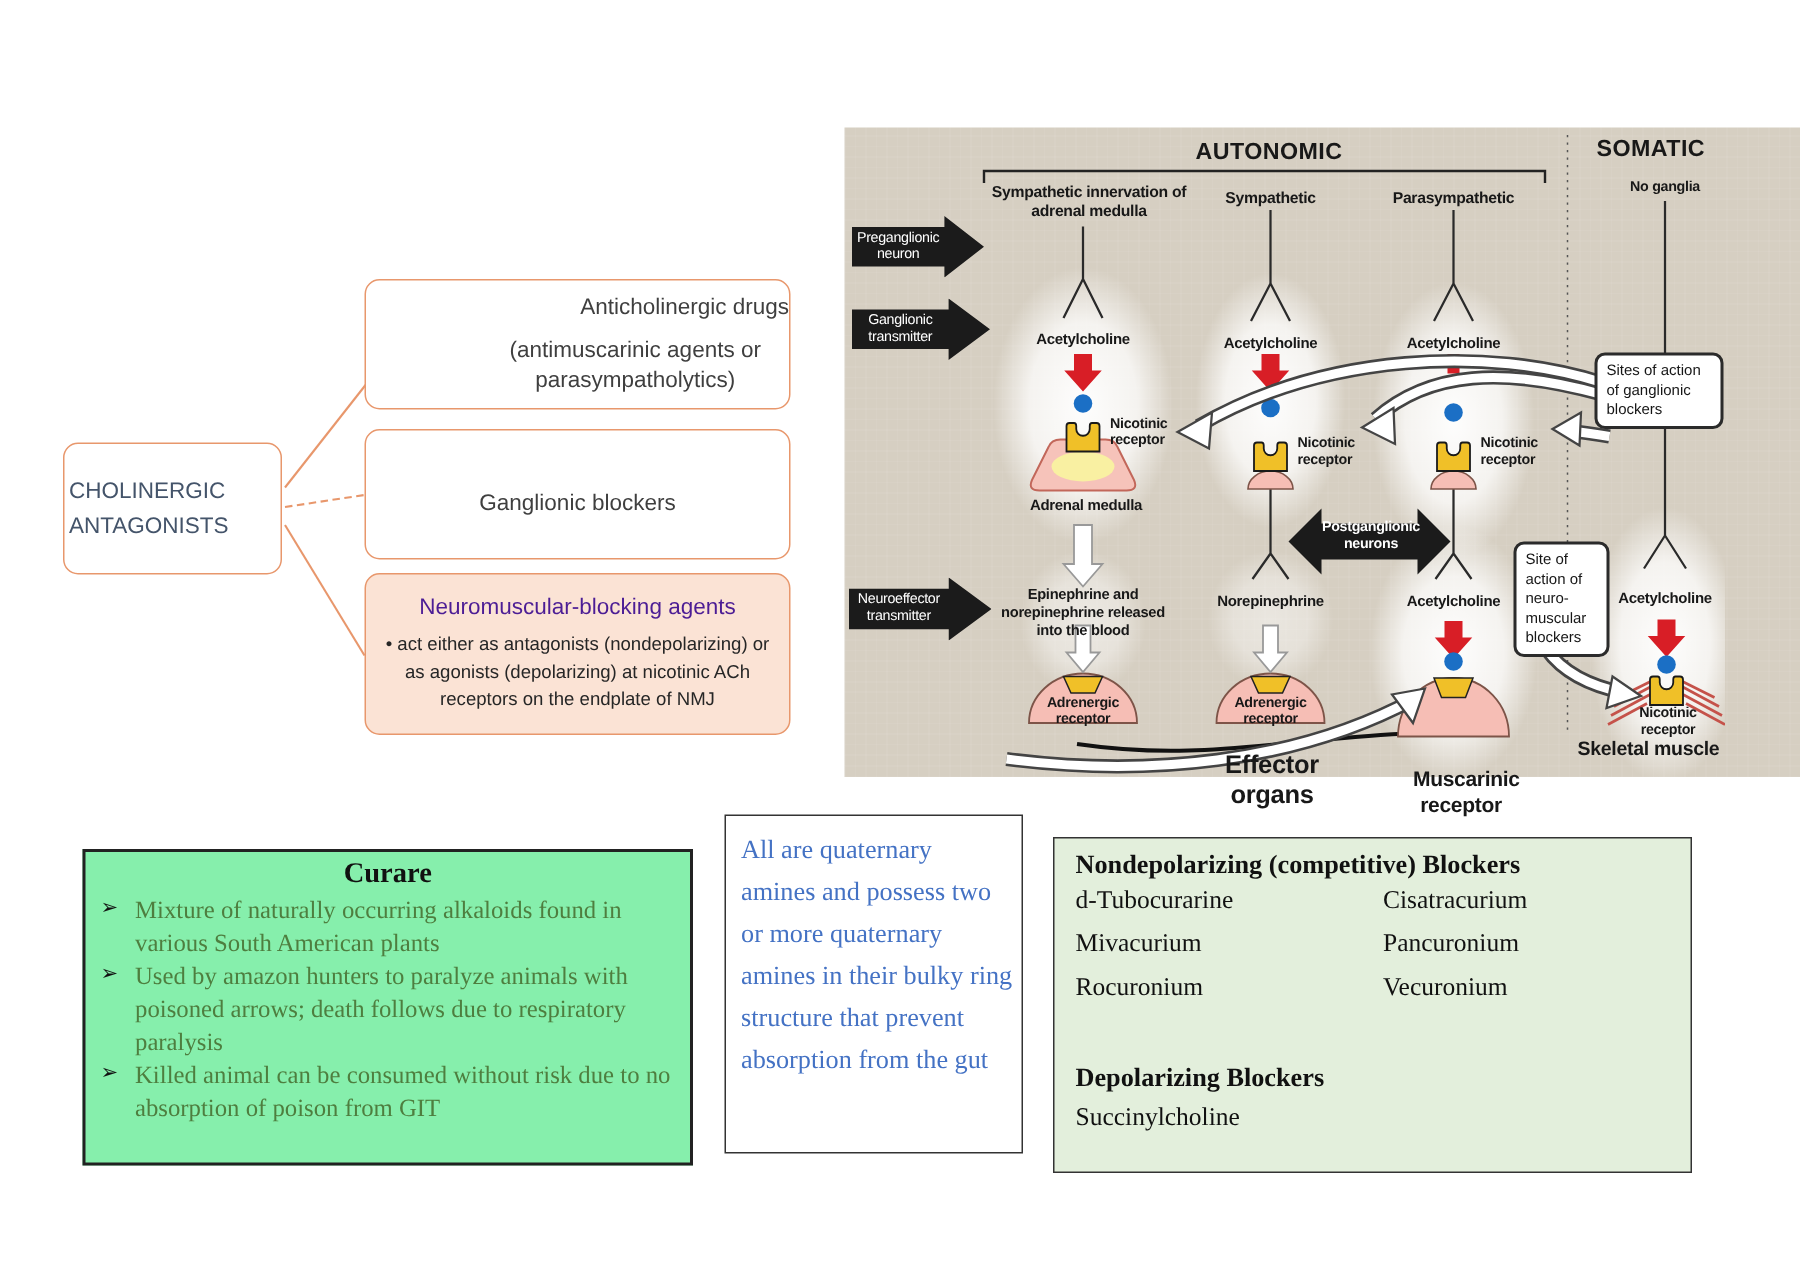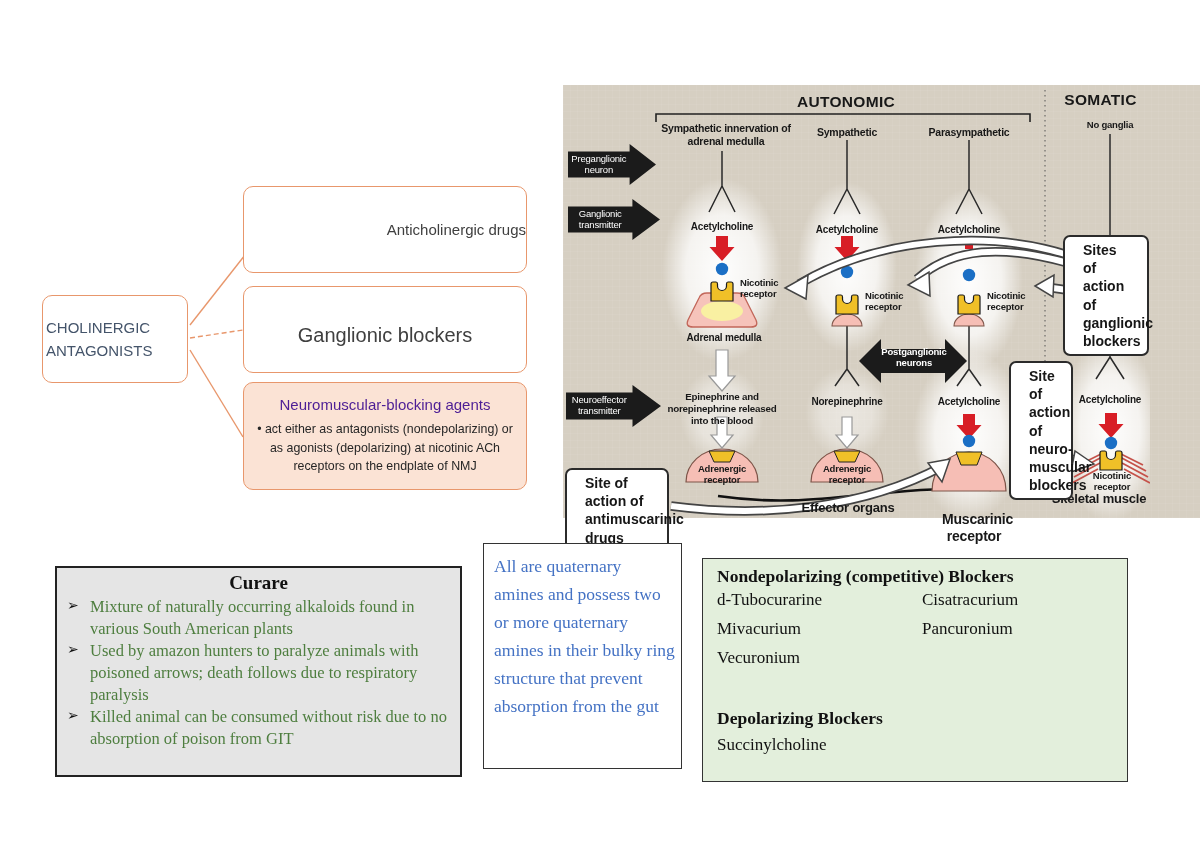--- a/index.html
+++ b/index.html
@@ -12,45 +12,45 @@
 
   
   .fc-box{position:absolute;border:1.6px solid #e8976c;border-radius:10px;background:#fff;
     display:flex;flex-direction:column;justify-content:center;align-items:center;box-sizing:border-box;}
   .fc-root{left:42px;top:295px;width:146px;height:88px;align-items:flex-start;padding-left:3px;}
   .fc-root div{font-size:15px;color:#44546a;line-height:1.55;}
   .fc-b1{left:243px;top:186px;width:284px;height:87px;row-gap:11px;align-items:flex-end;}
   .fc-b1 .t{font-size:15px;color:#3f3f3f;}
   .fc-b1 .s{font-size:15px;color:#3f3f3f;width:205px;text-align:center;line-height:1.3;}
   .fc-b2{left:243px;top:286px;width:284px;height:87px;}
-  .fc-b2 .t{font-size:20px;color:#3f3f3f;margin-top:11px;}
+  .fc-b2 .t{font-size:15px;color:#3f3f3f;margin-top:11px;}
   .fc-b3{left:243px;top:382px;width:284px;height:108px;background:#fbe3d5;row-gap:7px;}
   .fc-b3 .t{font-size:15px;color:#4c1d95;}
   .fc-b3 .b{font-size:12.4px;color:#262626;width:268px;text-align:center;line-height:1.5;}
   .fc-svg{position:absolute;left:180px;top:180px;width:80px;height:320px;}
 
   
   .diagram{position:absolute;left:563px;top:85px;width:692px;height:433px;
     background-color:#d6cfc2;
     background-image:repeating-linear-gradient(0deg,rgba(255,255,255,.05) 0 1px,transparent 1px 7px),
                      repeating-linear-gradient(90deg,rgba(255,255,255,.05) 0 1px,transparent 1px 7px);}
   .diagram svg.layer{position:absolute;left:0;top:0;}
   .d-lbl{position:absolute;font-weight:700;color:#181818;text-align:center;
     line-height:1.2;letter-spacing:-0.2px;}
   .d-left{text-align:left;}
   .d-callout{position:absolute;background:#fff;border:2px solid #2b2b2b;border-radius:7px;
-    padding:4px 18px;font-size:14px;font-weight:700;line-height:1.3;color:#161616;box-sizing:border-box;}
+    padding:4px 6px;font-size:10px;font-weight:400;line-height:1.3;color:#161616;box-sizing:border-box;}
   .d-sidearrow{position:absolute;background:#1b1b1b;
     clip-path:polygon(0% 18%,70% 18%,70% 0%,100% 50%,70% 100%,70% 82%,0% 82%);}
   .d-sidearrow span{position:absolute;left:0;top:0;width:70%;height:100%;display:flex;
     align-items:center;justify-content:center;color:#fff;font-size:9.5px;font-weight:400;
     text-align:center;line-height:1.15;letter-spacing:-0.2px;}
 
   
-  .curare{position:absolute;left:55px;top:566px;width:407px;height:211px;background:#e5e5e5;
+  .curare{position:absolute;left:55px;top:566px;width:407px;height:211px;background:#86efac;
     border:2px solid #222;box-sizing:border-box;padding:4px 10px 0 10px;}
   .curare .title{font-family:"Liberation Serif",serif;font-weight:bold;font-size:19px;
     color:#111;text-align:center;margin-bottom:2px;}
   .curare .li{display:flex;column-gap:7px;font-family:"Liberation Serif",serif;
     font-size:16.5px;color:#4e7e3f;line-height:1.33;}
   .curare .mark{color:#111;font-size:14px;flex:0 0 16px;padding-top:1px;}
   .qnote{position:absolute;left:483px;top:543px;width:199px;height:226px;background:#fff;
     border:1.6px solid #333;box-sizing:border-box;padding:8px 6px 0 10px;
     font-family:"Liberation Serif",serif;font-size:17.5px;color:#4472c4;line-height:1.6;}
   .blockers{position:absolute;left:702px;top:558px;width:426px;height:224px;background:#e3efdc;
@@ -72,20 +72,21 @@
     <line x1="10" y1="158" x2="63" y2="150" stroke="#e8976c" stroke-width="1.4" stroke-dasharray="5 3"></line>
     <line x1="10" y1="170" x2="63" y2="257" stroke="#e8976c" stroke-width="1.4"></line>
   </svg>
 
   <div class="fc-box fc-root">
     <div>CHOLINERGIC</div>
     <div>ANTAGONISTS</div>
   </div>
   <div class="fc-box fc-b1">
     <div class="t">Anticholinergic drugs</div>
+    <div class="s">(antimuscarinic agents or parasympatholytics)</div>
   </div>
   <div class="fc-box fc-b2">
     <div class="t">Ganglionic blockers</div>
   </div>
   <div class="fc-box fc-b3">
     <div class="t">Neuromuscular-blocking agents</div>
     <div class="b">• act either as antagonists (nondepolarizing) or as agonists (depolarizing) at nicotinic ACh receptors on the endplate of NMJ</div>
   </div>
 
   <div class="diagram">
@@ -236,26 +237,25 @@
     <div class="d-lbl" style="left:104px;top:306px;width:110px;font-size:9.8px;">Epinephrine and norepinephrine released into the blood</div>
     <div class="d-lbl" style="left:232px;top:311px;width:104px;font-size:10px;">Norepinephrine</div>
     <div class="d-lbl" style="left:354px;top:311px;width:104px;font-size:10px;">Acetylcholine</div>
     <div class="d-lbl" style="left:497px;top:309px;width:100px;font-size:10px;">Acetylcholine</div>
 
     <div class="d-lbl" style="left:124px;top:378px;width:70px;font-size:9.5px;">Adrenergic receptor</div>
     <div class="d-lbl" style="left:249px;top:378px;width:70px;font-size:9.5px;">Adrenergic receptor</div>
     <div class="d-lbl" style="left:379px;top:398px;width:64px;font-size:14px;margin-top:28px;">Muscarinic receptor</div>
     <div class="d-lbl" style="left:521px;top:385px;width:56px;font-size:9.5px;">Nicotinic receptor</div>
 
-    <div class="d-lbl" style="left:230px;top:415px;width:110px;font-size:13px;">Effector organs</div>
+    <div class="d-lbl" style="left:230px;top:415px;width:110px;font-size:17px;">Effector organs</div>
     <div class="d-lbl" style="left:482px;top:406px;width:108px;font-size:13px;">Skeletal muscle</div>
 
     <div class="d-callout" style="left:500px;top:150px;width:86px;">Sites of action of ganglionic blockers</div>
     <div class="d-callout" style="left:446px;top:276px;width:64px;">Site of action of neuro-muscular blockers</div>
-    <div class="d-callout" style="left:2px;top:383px;width:104px;">Site of action of antimuscarinic drugs</div>
   </div>
 
   <div class="curare">
     <div class="title">Curare</div>
     <div class="li">
       <span class="mark">➢</span>
       <span>Mixture of naturally occurring alkaloids found in various South American plants</span>
       </div>
     <div class="li">
       <span class="mark">➢</span>
@@ -269,19 +269,20 @@
 
   <div class="qnote">All are quaternary amines and possess two or more quaternary amines in their bulky ring structure that prevent absorption from the gut</div>
 
   <div class="blockers">
     <div class="h">Nondepolarizing (competitive) Blockers</div>
     <div class="grid">
       <span>d-Tubocurarine</span>
       <span>Cisatracurium</span>
       <span>Mivacurium</span>
       <span>Pancuronium</span>
+      <span>Rocuronium</span>
       <span>Vecuronium</span>
     </div>
     <div class="h2">Depolarizing Blockers</div>
     <div class="d2">Succinylcholine</div>
   </div>
 
 </div>
 
 </body></html>

